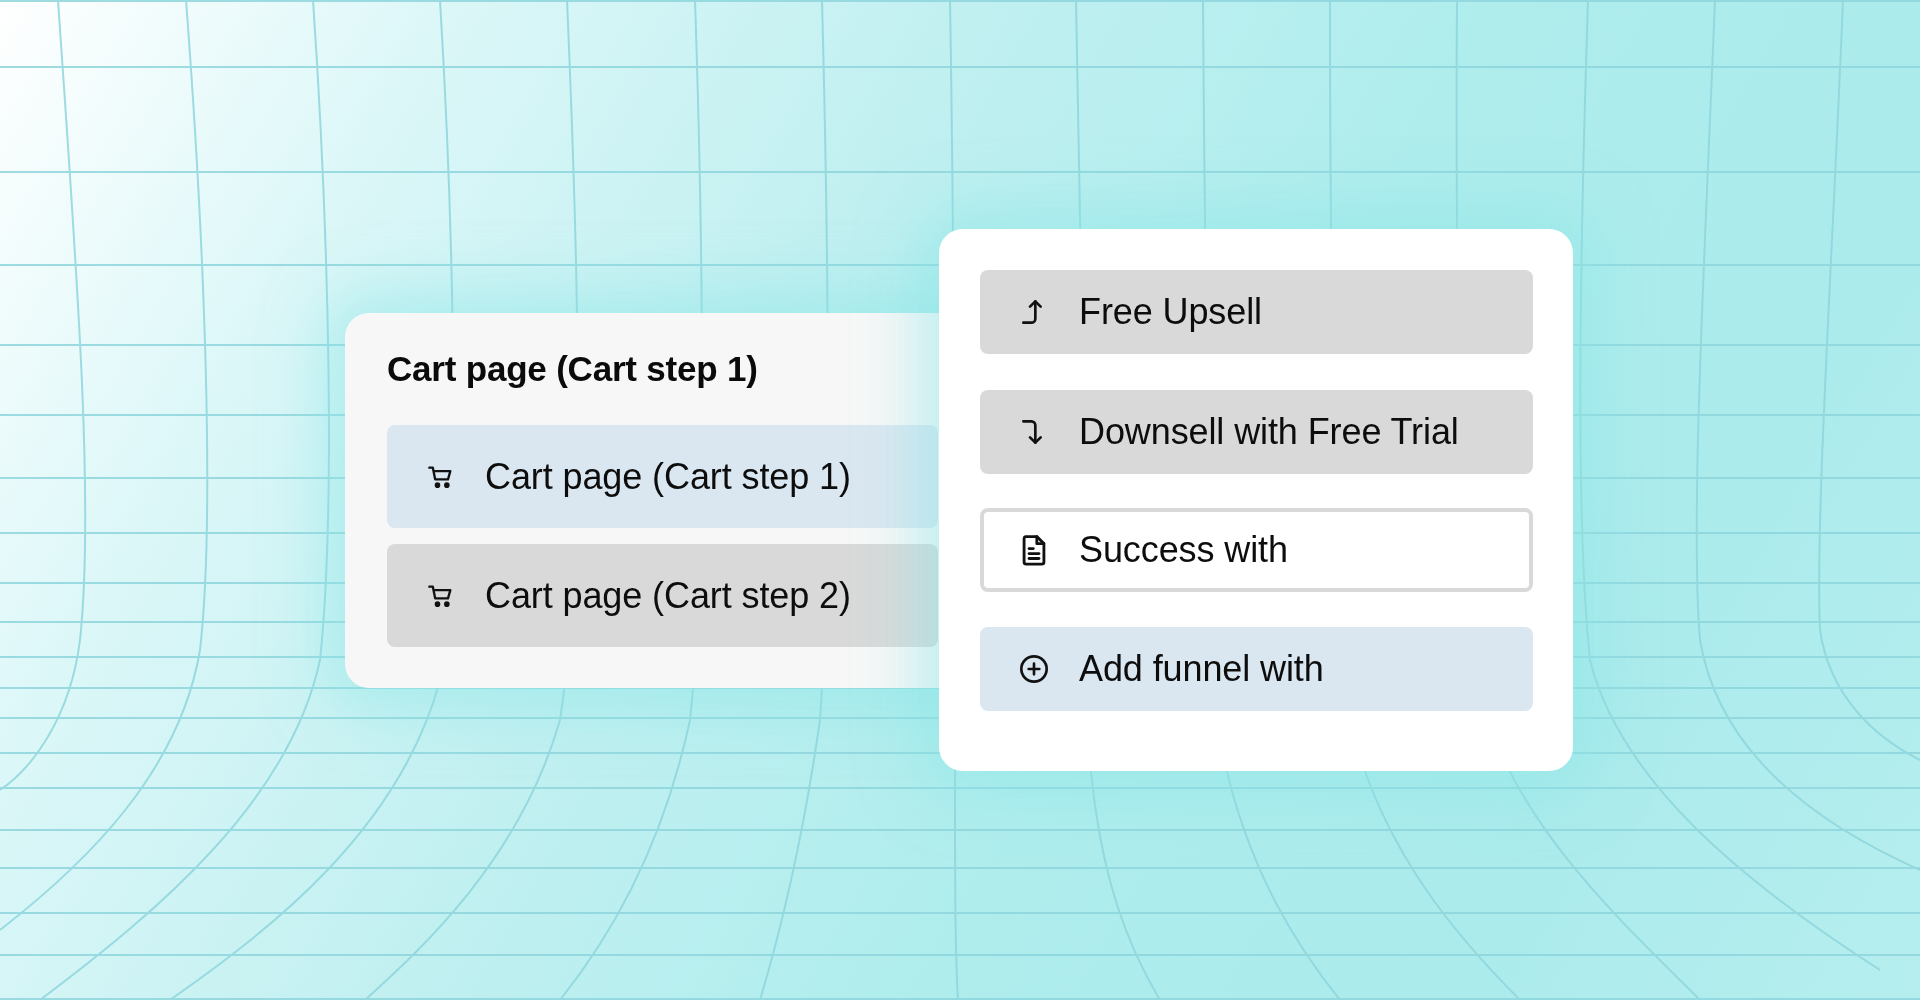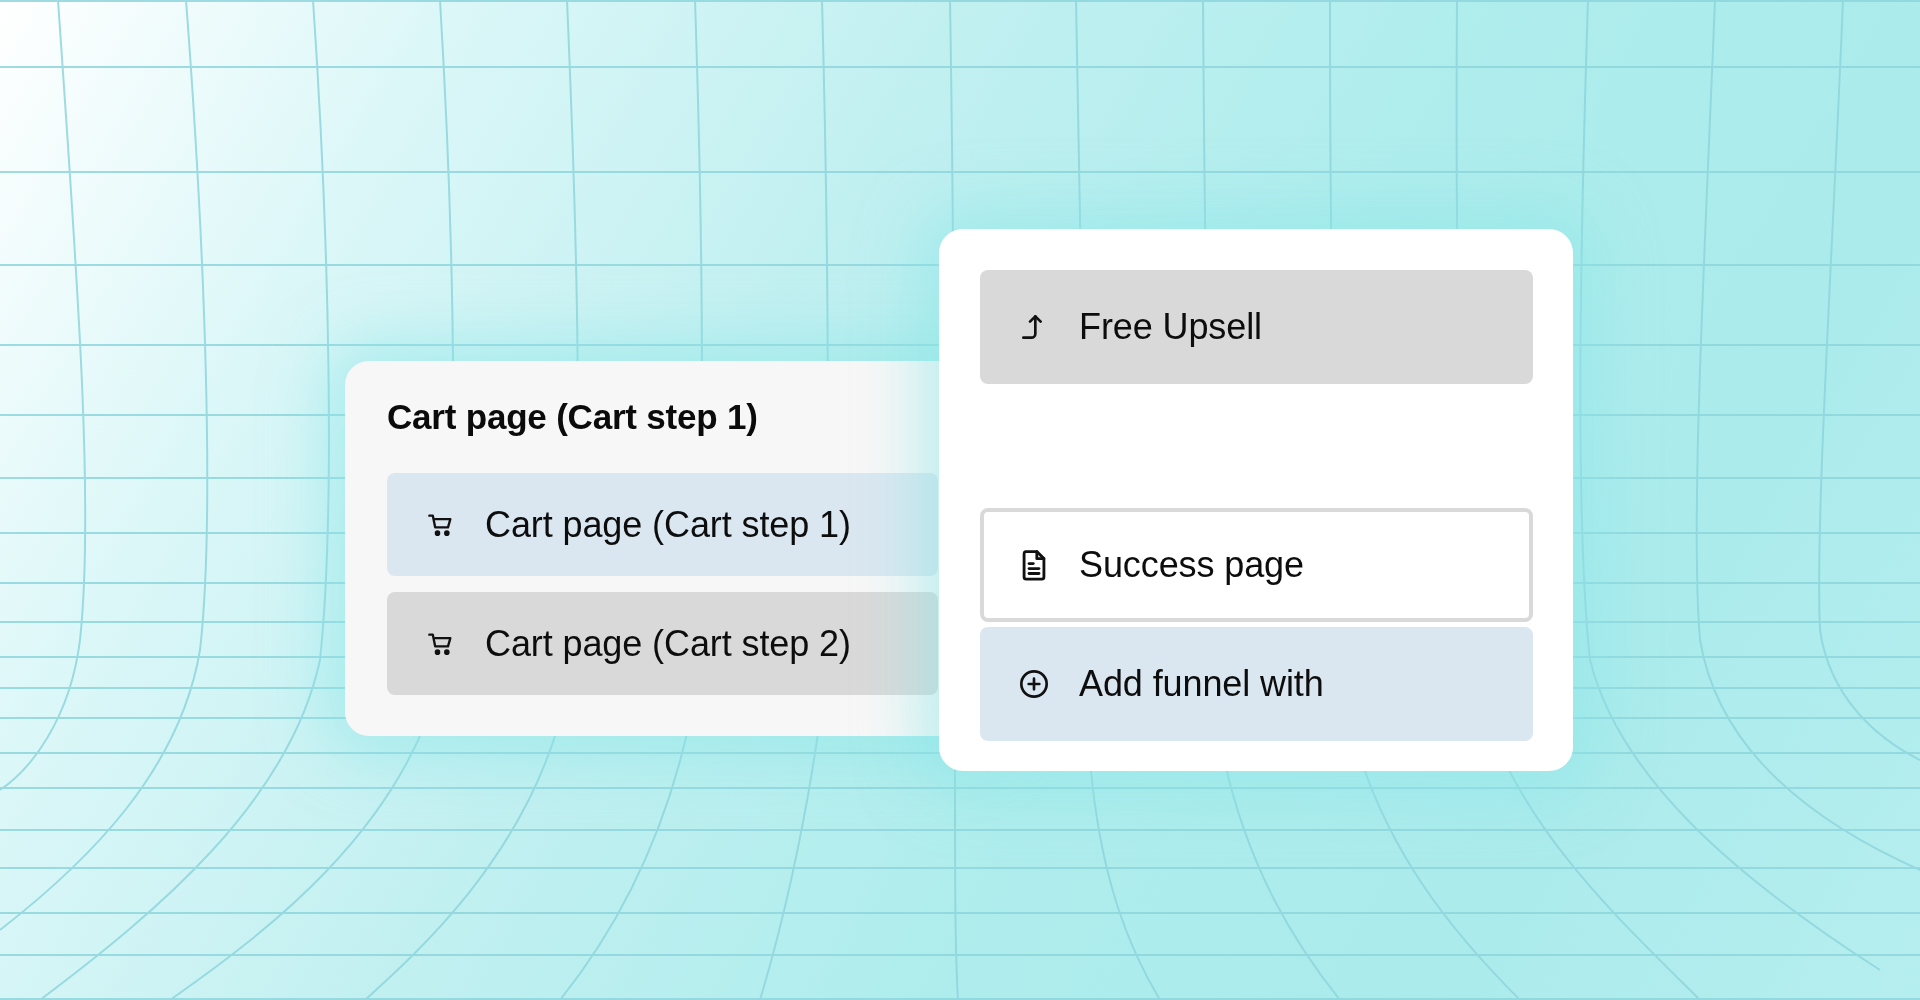--- a/index.html
+++ b/index.html
@@ -9,37 +9,36 @@
       background: linear-gradient(120deg, #ffffff 0%, #dcf7f8 18%, #c2f0f1 38%, #afeded 60%, #abebec 80%, #b6eeef 100%);
     }
     .bg-grid { position: absolute; left: 0; top: 0; width: 1920px; height: 1000px; }
     .panel {
       position: absolute; border-radius: 24px;
       box-shadow: 0 0 60px 20px rgba(140, 230, 232, 0.55);
     }
     .panel-left {
       left: 345px; top: 313px; width: 640px; height: 375px;
       background: #f7f7f7;
-      margin-top: 48px;
     }
     .panel-right {
       left: 939px; top: 229px; width: 634px; height: 542px;
       background: #ffffff;
     }
     .panel-title {
       position: absolute; left: 42px; top: 36px;
       font-size: 35px; font-weight: bold; color: #0b0b0b; letter-spacing: -0.2px;
       white-space: nowrap;
     }
     .item {
       position: absolute; box-sizing: border-box; border-radius: 8px;
       display: flex; align-items: center; cursor: pointer;
     }
     .panel-left .item { left: 42px; width: 551px; height: 103px; }
-    .panel-right .item { left: 41px; width: 553px; height: 114px; }
+    .panel-right .item { left: 41px; width: 553px; height: 84px; }
     .item .icon {
       width: 36px; height: 36px; display: flex; align-items: center; justify-content: center;
       flex: 0 0 36px;
     }
     .panel-left .item .icon { margin-left: 36px; margin-right: 26px; }
     .panel-right .item .icon { margin-left: 36px; margin-right: 27px; }
     .item .label {
       font-size: 36px; color: #0d0d0d; white-space: nowrap; letter-spacing: -0.1px;
     }
     .item.blue { background: #dae7f0; }
@@ -124,32 +123,41 @@
   <div class="item grey" style="top:41px;">
     <span class="icon">
       <svg width="32" height="32" viewBox="0 0 24 24" fill="none" stroke="#111" stroke-width="2" stroke-linecap="round" stroke-linejoin="round">
         <path d="M4 20h6a3 3 0 0 0 3-3V4"></path>
         <path d="M9 8l4-4 4 4"></path>
       </svg>
     </span>
     <span class="label">Free Upsell</span>
   </div>
 
+  <div class="item grey" style="top:161px;">
+    <span class="icon">
+      <svg width="32" height="32" viewBox="0 0 24 24" fill="none" stroke="#111" stroke-width="2" stroke-linecap="round" stroke-linejoin="round">
+        <path d="M4 4h6a3 3 0 0 1 3 3v13"></path>
+        <path d="M9 16l4 4 4-4"></path>
+      </svg>
+    </span>
+    <span class="label">Downsell with Free Trial</span>
+  </div>
 
   <div class="item outlined" style="top:279px;">
     <span class="icon">
       <svg width="34" height="34" viewBox="0 0 24 24" fill="none" stroke="#111" stroke-width="2" stroke-linecap="round" stroke-linejoin="round">
         <path d="M6 2.5h8l5 5v13a1.5 1.5 0 0 1-1.5 1.5h-11A1.5 1.5 0 0 1 5 20.5v-16.5A1.5 1.5 0 0 1 6 2.5z"></path>
         <path d="M14 2.5v5h5"></path>
         <path d="M8.5 11h3"></path>
         <path d="M8.5 14.5h7"></path>
         <path d="M8.5 18h7"></path>
       </svg>
     </span>
-    <span class="label">Success page</span>
+    <span class="label">Success with</span>
   </div>
 
   <div class="item blue" style="top:398px;">
     <span class="icon">
       <svg width="32" height="32" viewBox="0 0 24 24" fill="none" stroke="#111" stroke-width="2" stroke-linecap="round" stroke-linejoin="round">
         <circle cx="12" cy="12" r="9.5"></circle>
         <path d="M12 8v8M8 12h8"></path>
       </svg>
     </span>
     <span class="label">Add funnel with</span>

